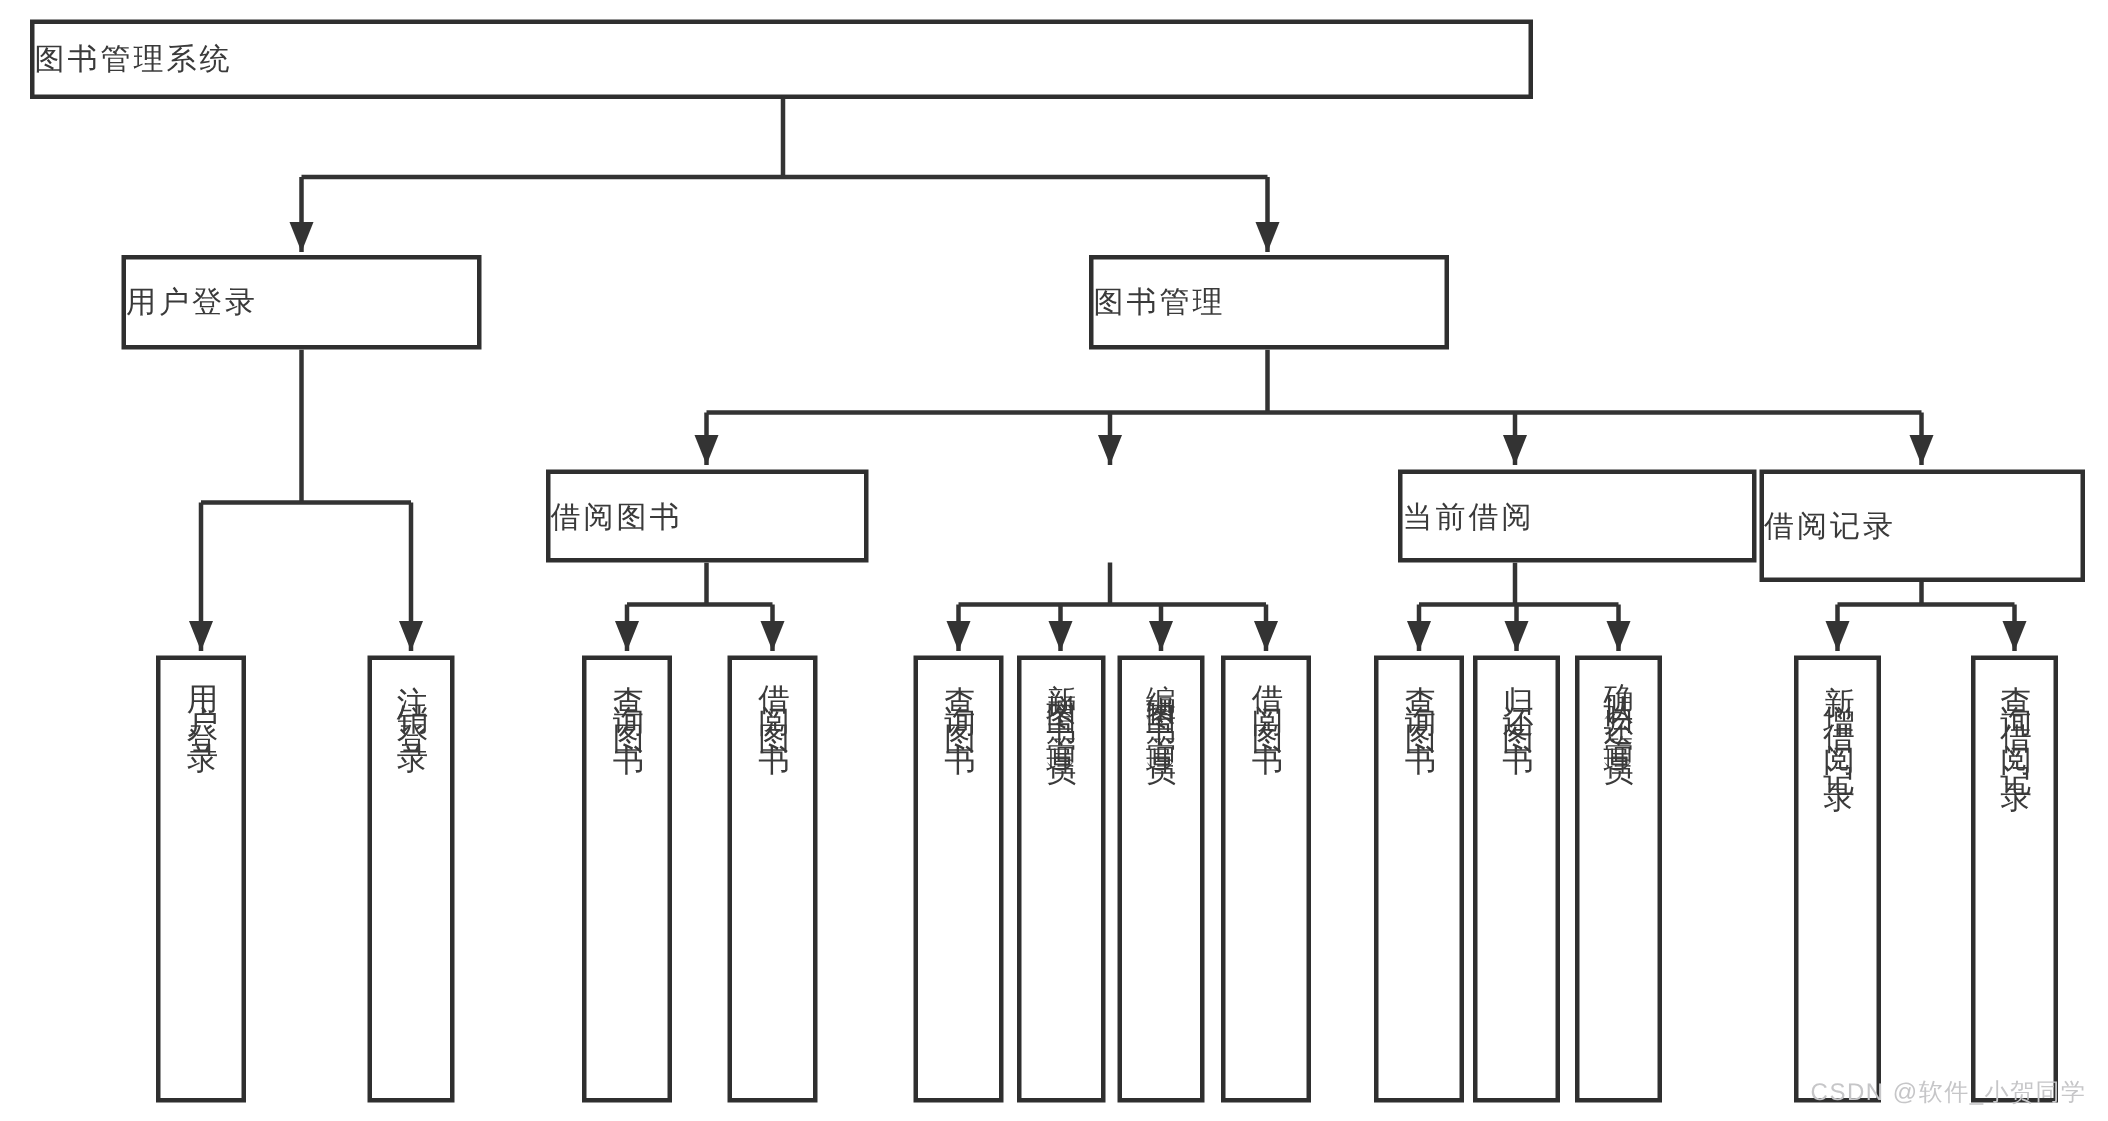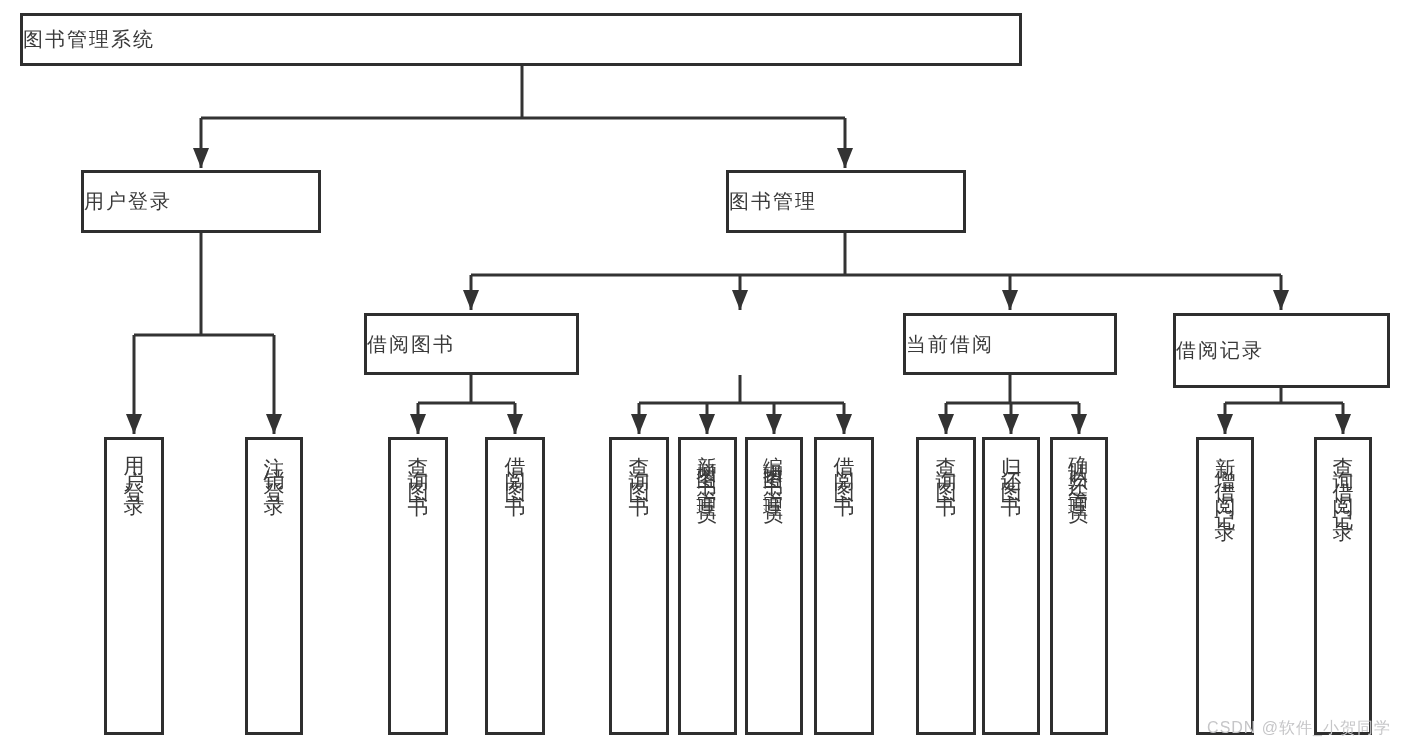--- a/index.html
+++ b/index.html
@@ -116,21 +116,21 @@
   <div class="node" style="left:81px;top:170px;width:240px;height:63px;">
     <span>用户登录</span>
   </div>
   <div class="node" style="left:726px;top:170px;width:240px;height:63px;">
     <span>图书管理</span>
   </div>
 
   <div class="node" style="left:364px;top:313px;width:215px;height:62px;">
     <span>借阅图书</span>
   </div>
-  <div class="node" style="left:903px;top:313px;width:214px;height:62px;">
+  <div class="node" style="left:932px;top:313px;width:239px;height:62px;">
     <span>当前借阅</span>
   </div>
   <div class="node" style="left:1173px;top:313px;width:217px;height:75px;">
     <span>借阅记录</span>
   </div>
 
   <div class="node leaf" style="left:104px;top:437px;width:60px;height:298px;">
     <span>用户登录</span>
   </div>
   <div class="node leaf" style="left:245px;top:437px;width:58px;height:298px;">

